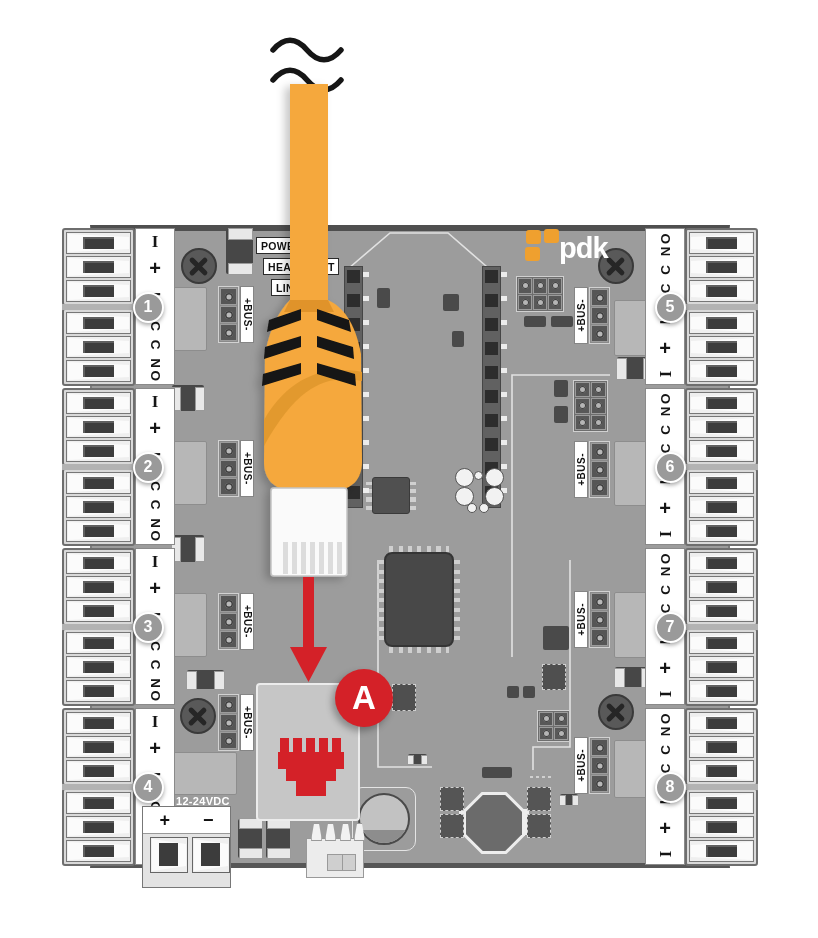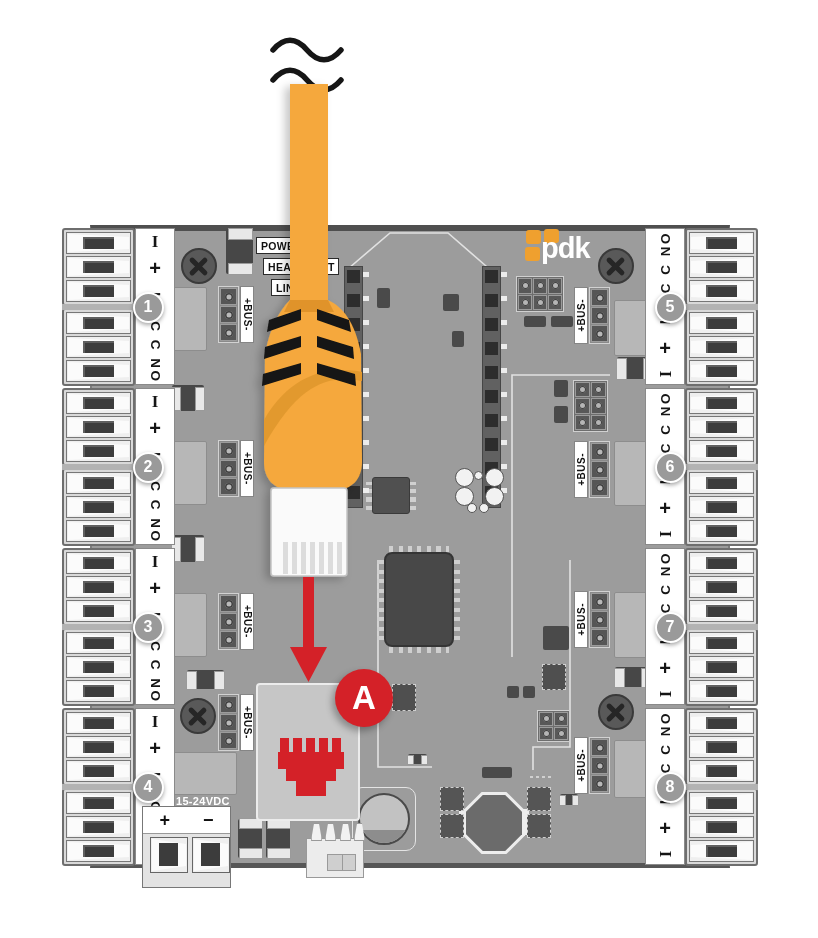--- a/index.html
+++ b/index.html
@@ -55,21 +55,21 @@
   .screw::before,.screw::after{content:"";position:absolute;left:14%;top:50%;width:72%;height:5px;
        margin-top:-2.5px;background:#262626;border-radius:3px;}
   .screw::before{transform:rotate(45deg);} .screw::after{transform:rotate(-45deg);}
 
   .led{background:#fff;border:1.5px solid #2a2a2a;font-size:10.5px;font-weight:bold;color:#111;
        display:flex;align-items:center;padding-left:4px;z-index:13;letter-spacing:.3px;}
 
   
   #logo{z-index:9;}
   .logo-sq{position:absolute;width:15px;height:14px;border-radius:3px;}
-  #logo-text{position:absolute;font-size:29px;font-weight:bold;color:#fff;letter-spacing:-1px;line-height:1;}
+  #logo-text{position:absolute;font-size:29px;font-weight:bold;color:#fff;letter-spacing:-1px;line-height:1;margin-left:18px;}
 
   
   .smd{position:absolute;background:#474747;border-radius:2px;z-index:8;}
   .smd-h::before,.smd-h::after{content:"";position:absolute;top:6%;width:24%;height:88%;
        background:#e8e8e8;border:1px solid #9a9a9a;}
   .smd-h::before{left:-3%;} .smd-h::after{right:-3%;}
   .smd-v::before,.smd-v::after{content:"";position:absolute;left:6%;height:24%;width:88%;
        background:#e8e8e8;border:1px solid #9a9a9a;}
   .smd-v::before{top:-3%;} .smd-v::after{bottom:-3%;}
   .part{position:absolute;background:#4a4a4a;border-radius:2px;z-index:8;}
@@ -201,21 +201,21 @@
     </svg>
   </div>
 
   <div id="cap-outline" class="abs"></div>
   <div id="cap" class="abs"></div>
   <div class="oct-tab" style="left:459px"></div>
   <div class="oct-tab" style="left:522px"></div>
   <div id="oct-out" class="abs oct"></div>
   <div id="oct-in" class="abs oct"></div>
 
-  <div id="pwr-label" class="abs">15-24VDC</div>
+  <div id="pwr-label" class="abs">12-24VDC</div>
   <div id="pwr-term" class="abs">
     <div id="pwr-sign">
       <span>+</span>
       <span>−</span>
     </div>
     <div class="pwr-cell" style="left:7px"></div>
     <div class="pwr-cell" style="left:49px"></div>
   </div>
 
   <div id="bconn" class="abs">

